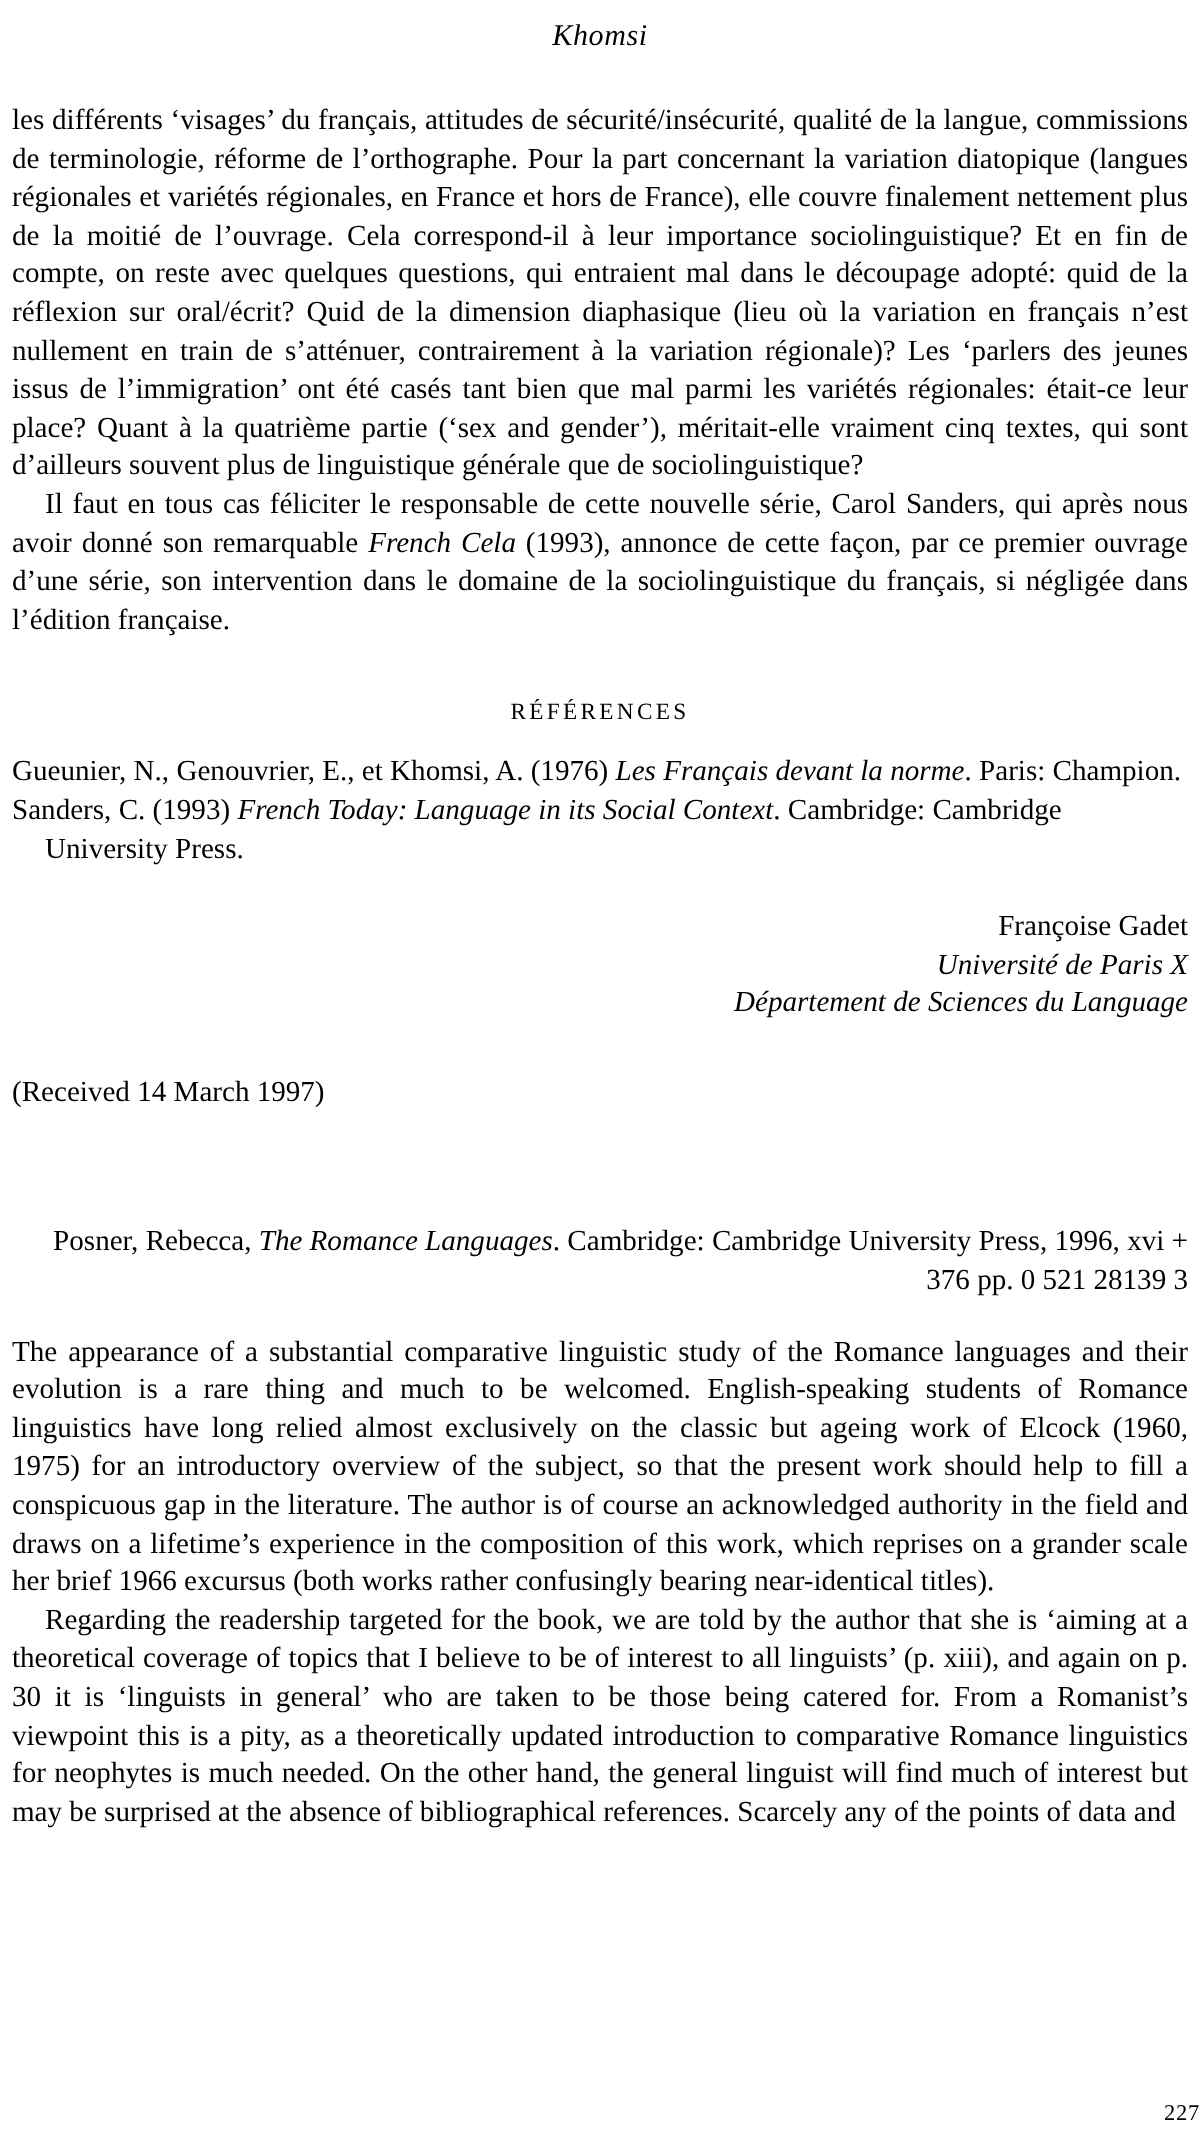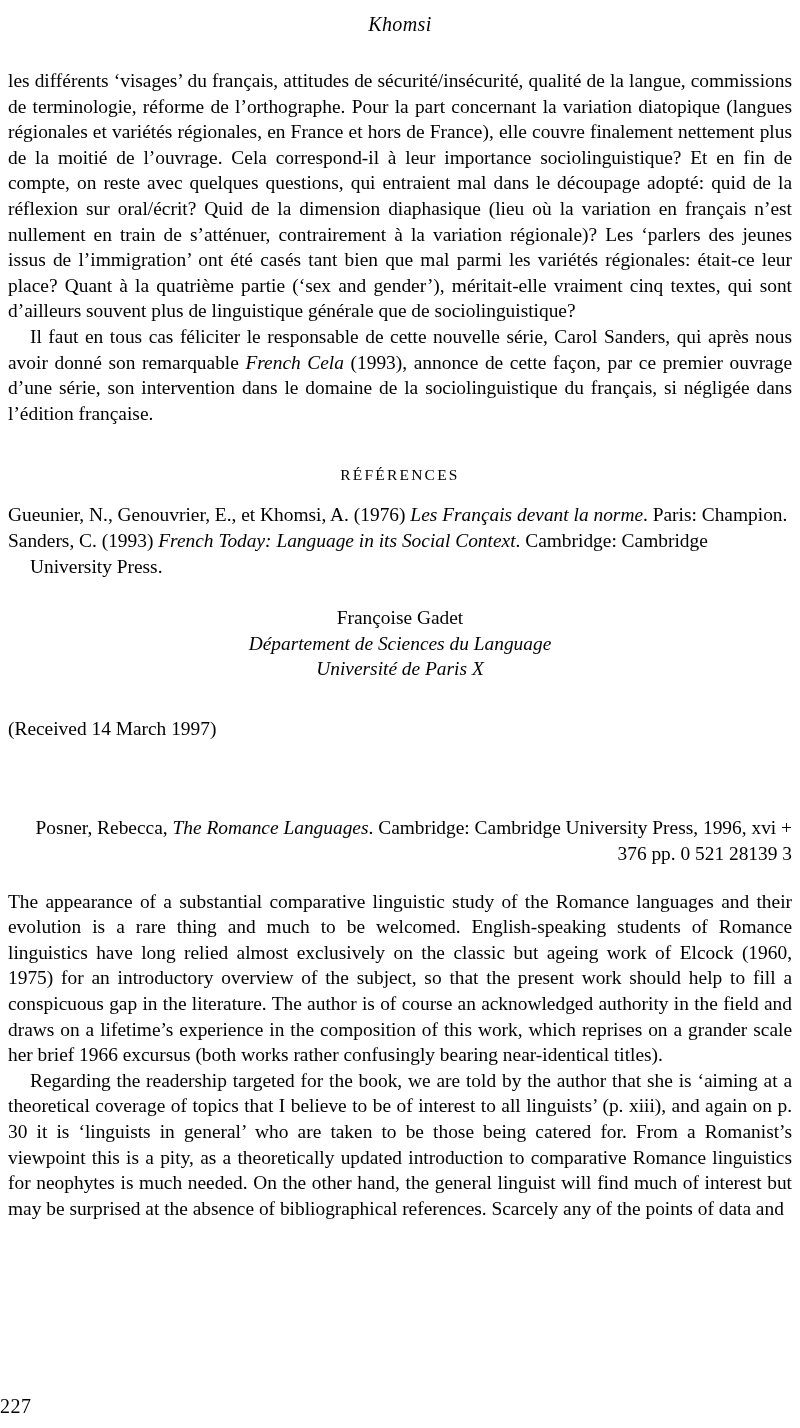--- a/index.html
+++ b/index.html
@@ -55,21 +55,21 @@
   }
   .ref-entry {
     font-size: 19.4px;
     line-height: 25.6px;
     margin: 0;
     padding-left: 22px;
     text-indent: -22px;
     text-align: left;
   }
   .signature {
-    text-align: center;
+    text-align: right;
     font-size: 19.4px;
     line-height: 25.6px;
     margin-top: 26px;
   }
   .signature .roman { font-style: normal; }
   .signature .ital { font-style: italic; }
   .received {
     font-size: 19.4px;
     line-height: 25.6px;
     margin-top: 34px;
@@ -84,22 +84,22 @@
   }
   .review-body-first {
     margin-top: 22px;
   }
   i, .it { font-style: italic; }
   .page-number {
     position: absolute;
     left: 0;
     right: 0;
     bottom: 22px;
-    text-align: left;
-    font-size: 20px;
+    text-align: right;
+    font-size: 15px;
     letter-spacing: 0.5px;
   }
 </style>
 </head>
 <body>
 
 <div class="page">
 
   <div class="running-head">Khomsi</div>
 
@@ -108,22 +108,22 @@
   <p class="body-text para-indent"><span>Il faut en tous cas féliciter le responsable de cette nouvelle série, Carol Sanders, qui après nous avoir donné son remarquable </span><i>French Cela</i><span> (1993), annonce de cette façon, par ce premier ouvrage d’une série, son intervention dans le domaine de la sociolinguistique du français, si négligée dans l’édition française.</span></p>
 
   <div class="refs-heading">RÉFÉRENCES</div>
 
   <p class="ref-entry"><span>Gueunier, N., Genouvrier, E., et Khomsi, A. (1976) </span><i>Les Français devant la norme</i><span>. Paris: Champion.</span></p>
 
   <p class="ref-entry"><span>Sanders, C. (1993) </span><i>French Today: Language in its Social Context</i><span>. Cambridge: Cambridge University Press.</span></p>
 
   <div class="signature">
     <div class="roman">Françoise Gadet</div>
+    <div class="ital">Université de Paris X</div>
     <div class="ital">Département de Sciences du Language</div>
-    <div class="ital">Université de Paris X</div>
   </div>
 
   <div class="received">(Received 14 March 1997)</div>
 
   <p class="review-head"><span>Posner, Rebecca, </span><i>The Romance Languages</i><span>. Cambridge: Cambridge University Press, 1996, xvi + 376 pp. 0 521 28139 3</span></p>
 
   <p class="body-text review-body-first">The appearance of a substantial comparative linguistic study of the Romance languages and their evolution is a rare thing and much to be welcomed. English-speaking students of Romance linguistics have long relied almost exclusively on the classic but ageing work of Elcock (1960, 1975) for an introductory overview of the subject, so that the present work should help to fill a conspicuous gap in the literature. The author is of course an acknowledged authority in the field and draws on a lifetime’s experience in the composition of this work, which reprises on a grander scale her brief 1966 excursus (both works rather confusingly bearing near-identical titles).</p>
 
   <p class="body-text para-indent">Regarding the readership targeted for the book, we are told by the author that she is ‘aiming at a theoretical coverage of topics that I believe to be of interest to all linguists’ (p. xiii), and again on p. 30 it is ‘linguists in general’ who are taken to be those being catered for. From a Romanist’s viewpoint this is a pity, as a theoretically updated introduction to comparative Romance linguistics for neophytes is much needed. On the other hand, the general linguist will find much of interest but may be surprised at the absence of bibliographical references. Scarcely any of the points of data and</p>
 

